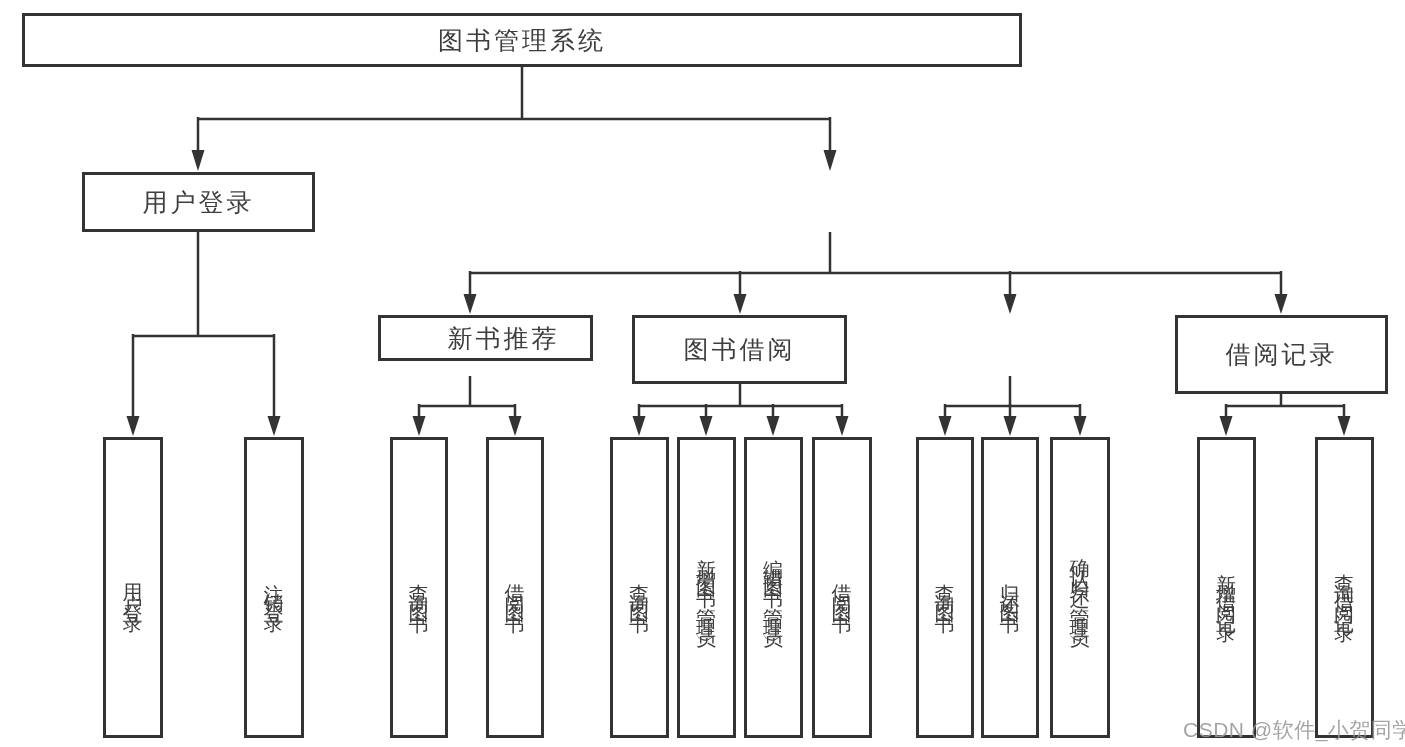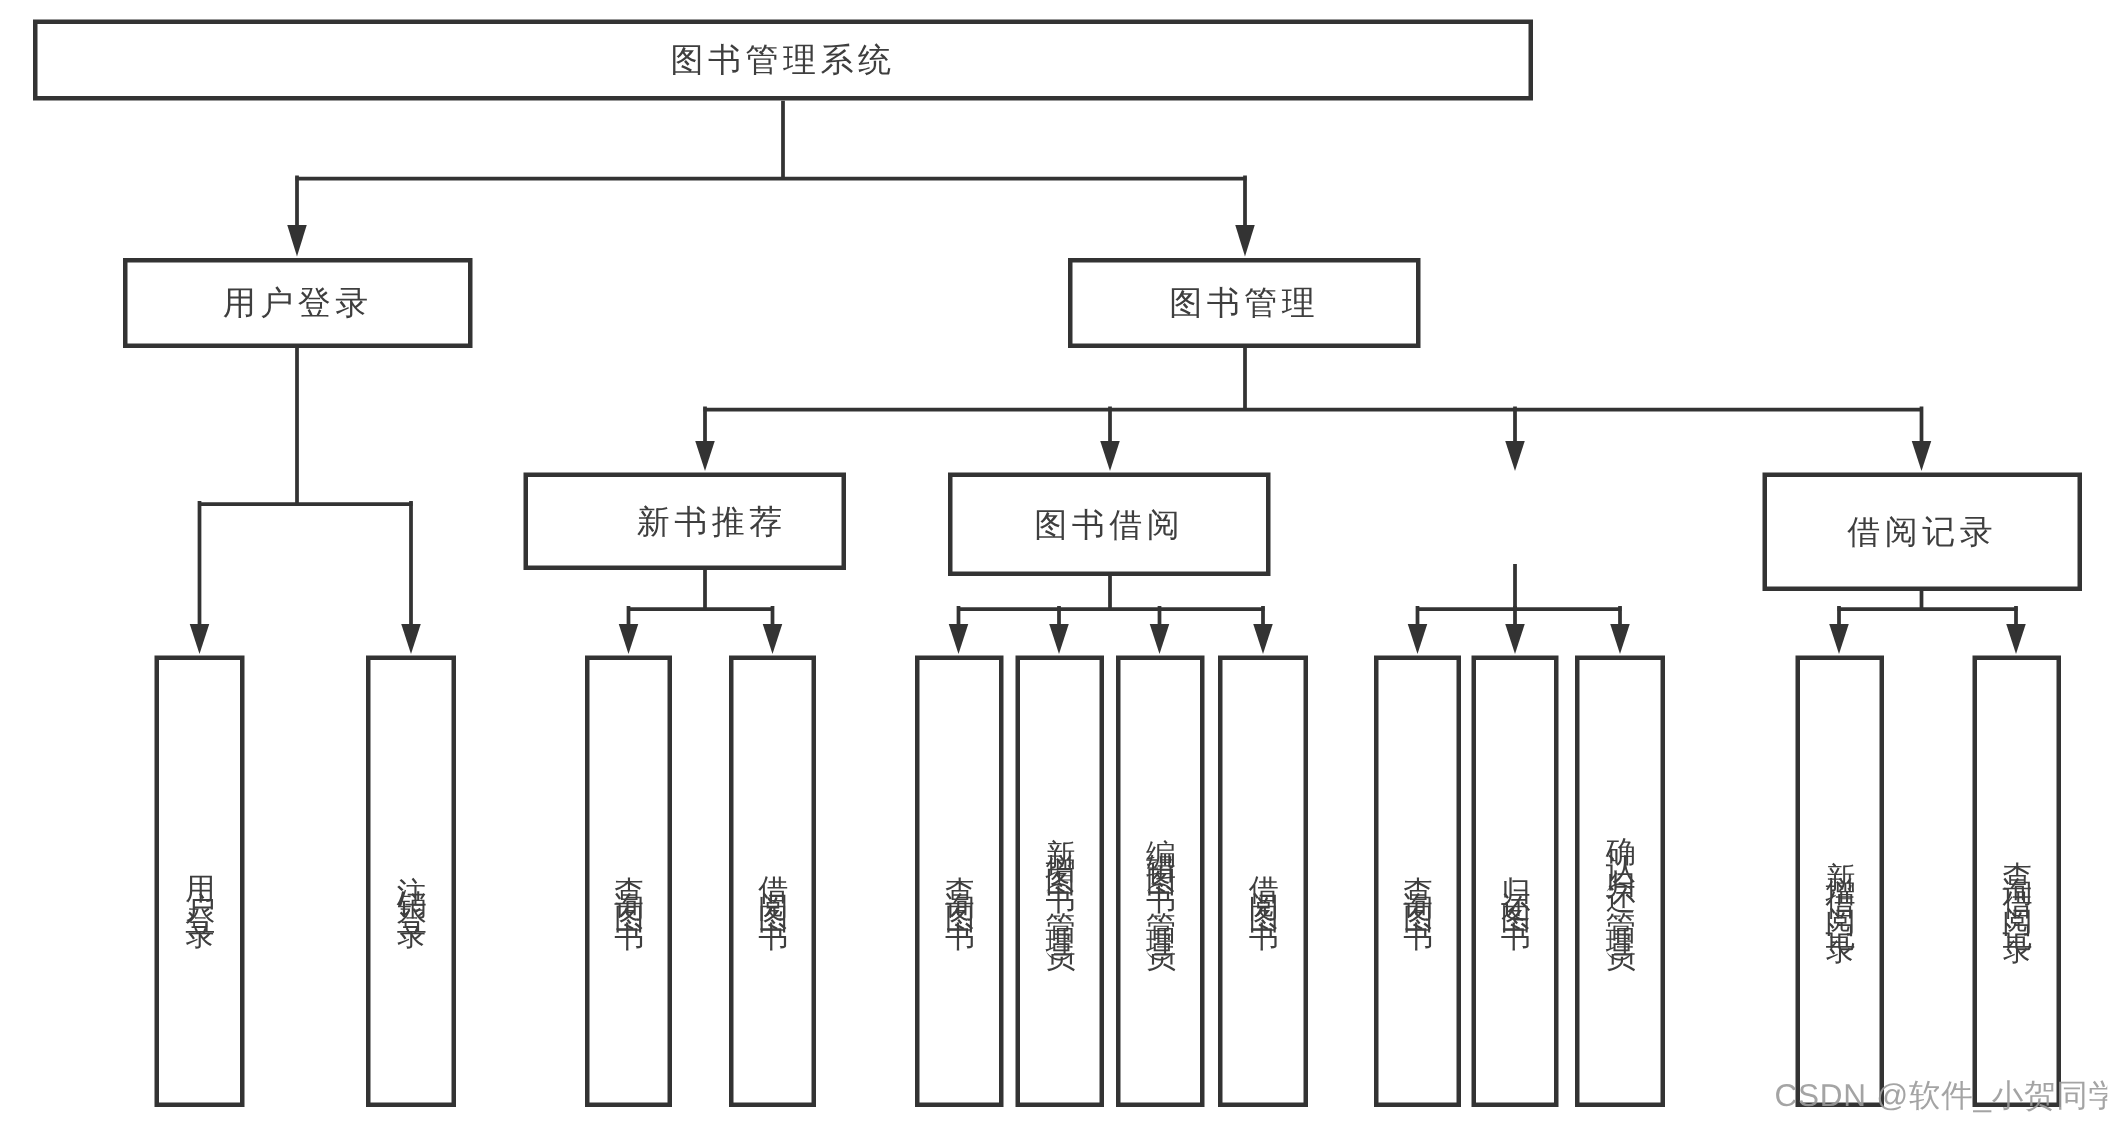--- a/index.html
+++ b/index.html
@@ -25,38 +25,38 @@
     position: absolute;
     box-sizing: border-box;
     border: 3px solid #333333;
     background: #ffffff;
     display: flex;
     align-items: center;
     justify-content: center;
     color: #3e3e3e;
   }
   .h-node {
-    font-size: 22px;
+    font-size: 25px;
     letter-spacing: 3px;
     white-space: nowrap;
   }
   .v-node {
     writing-mode: vertical-lr;
     text-orientation: mixed;
     font-size: 20px;
     letter-spacing: 10px;
     line-height: 1;
   }
   
   .n-root   { left: 22px;   top: 13px;  width: 1000px; height: 54px; }
   
   .n-user   { left: 82px;   top: 172px; width: 233px;  height: 60px; }
   .n-bookm  { left: 712px;  top: 172px; width: 235px;  height: 60px; }
   
-  .n-newrec { left: 349px;  top: 315px; width: 215px;  height: 65px; padding-left: 36px; }
+  .n-newrec { left: 378px;  top: 315px; width: 215px;  height: 46px; padding-left: 36px; }
   .n-borrow { left: 632px;  top: 315px; width: 215px;  height: 69px; }
   .n-curr   { left: 903px;  top: 315px; width: 215px;  height: 61px; }
   .n-record { left: 1175px; top: 315px; width: 213px;  height: 79px; }
   
   .leaf { top: 437px; height: 301px; }
   .lf-1  { left: 103px;  width: 60px; }
   .lf-2  { left: 244px;  width: 60px; }
   .lf-3  { left: 390px;  width: 58px; }
   .lf-4  { left: 486px;  width: 58px; }
   .lf-5  { left: 610px;  width: 59px; }
@@ -145,21 +145,20 @@
     <line x1="1225" y1="406" x2="1345" y2="406"></line>
     <line x1="1226" y1="404" x2="1226" y2="419"></line>
     <polygon points="1219.5,416 1232.5,416 1226,436"></polygon>
     <line x1="1344" y1="404" x2="1344" y2="419"></line>
     <polygon points="1337.5,416 1350.5,416 1344,436"></polygon>
   </svg>
 
   <div class="node h-node n-root">图书管理系统</div>
 
   <div class="node h-node n-user">用户登录</div>
-  <div class="node h-node n-bookm">图书管理</div>
 
   <div class="node h-node n-newrec">新书推荐</div>
   <div class="node h-node n-borrow">图书借阅</div>
   <div class="node h-node n-record">借阅记录</div>
 
   <div class="node v-node leaf lf-1">用户登录</div>
   <div class="node v-node leaf lf-2">注销登录</div>
 
   <div class="node v-node leaf lf-3">查询图书</div>
   <div class="node v-node leaf lf-4">借阅图书</div>

